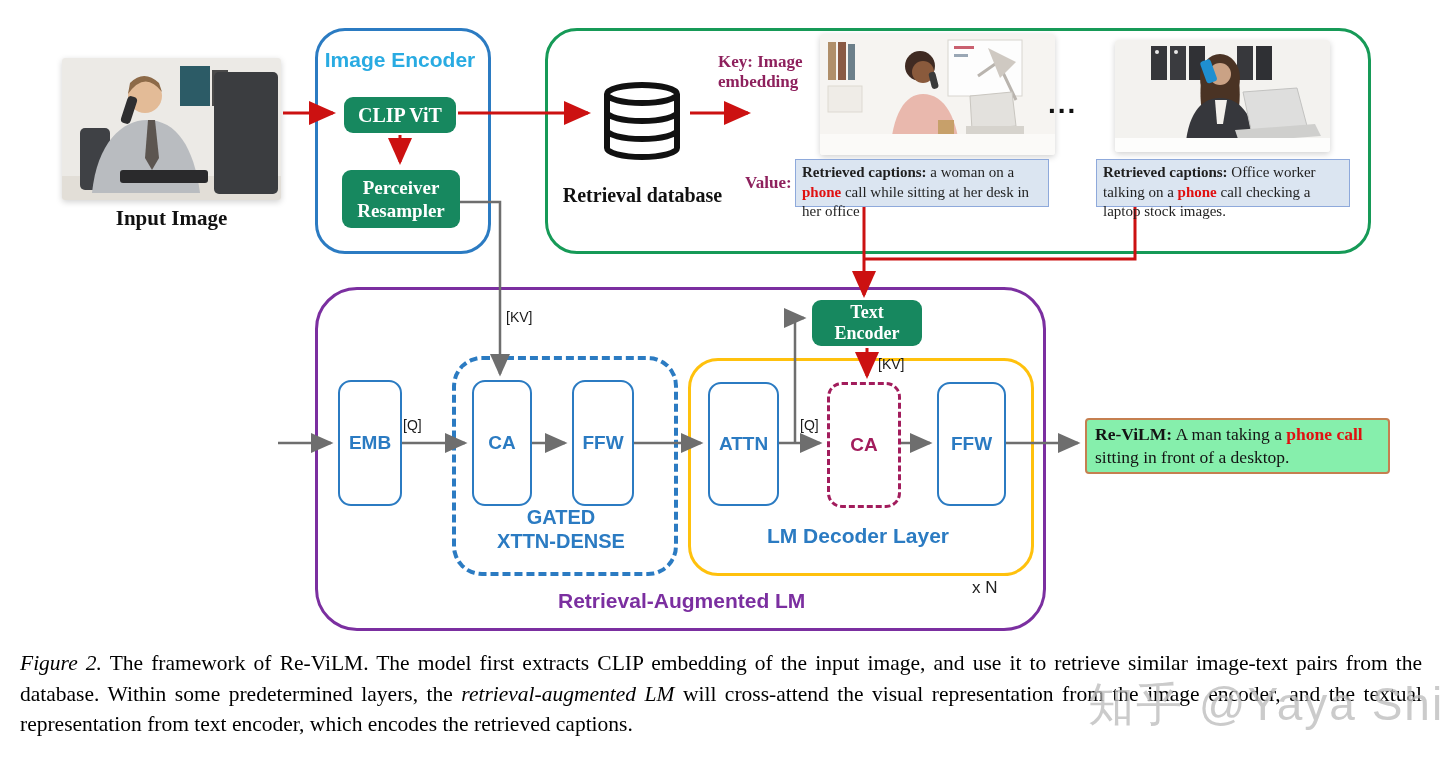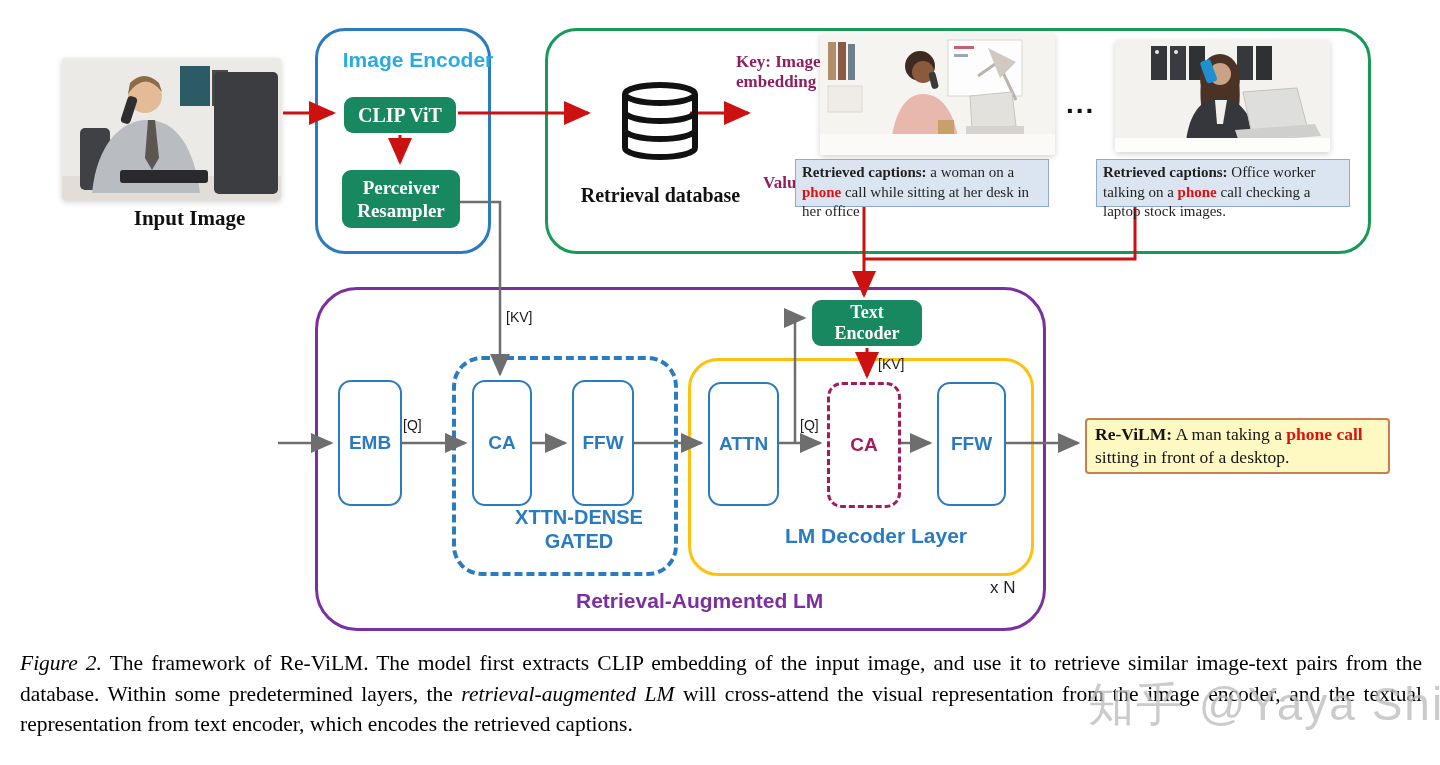--- a/index.html
+++ b/index.html
@@ -1,18 +1,18 @@
 <!DOCTYPE html>
 <html><head>
 <meta charset="utf-8">
 <style>
   html,body{margin:0;padding:0;background:#ffffff;}
   .stage{position:relative;width:1440px;height:765px;background:#ffffff;overflow:hidden;
          font-family:"Liberation Sans",sans-serif;}
-  .abs{position:absolute;padding-left:18px;}
+  .abs{position:absolute;}
   
   .container-box{position:absolute;border-radius:32px;background:transparent;z-index:2;}
   .image-encoder{left:315px;top:28px;width:170px;height:220px;border:3px solid #2b7bc2;border-radius:30px;}
   .retriever{left:545px;top:28px;width:820px;height:220px;border:3px solid #169a57;}
   .ralm{left:315px;top:287px;width:725px;height:338px;border:3px solid #7b2fa0;border-radius:42px;}
   .gated{left:452px;top:356px;width:218px;height:212px;border:4px dashed #2b7bc2;border-radius:30px;z-index:2;position:absolute;}
   .lmdec{left:688px;top:358px;width:340px;height:212px;border:3.5px solid #ffc10d;border-radius:30px;z-index:2;position:absolute;}
   
   .green-box{position:absolute;background:#17885f;color:#ffffff;border-radius:9px;z-index:5;
              display:flex;flex-direction:column;align-items:center;justify-content:center;
@@ -24,21 +24,21 @@
   .titleblue{color:#29abe2;font-weight:bold;font-size:21px;text-align:center;z-index:5;}
   .lbl{z-index:6;}
   .bracket{font-size:14px;color:#1a1a1a;z-index:6;position:absolute;}
   .serifbold{font-family:"Liberation Serif",serif;font-weight:bold;}
   .keyval{font-family:"Liberation Serif",serif;font-weight:bold;color:#8e215d;font-size:17px;line-height:20px;z-index:5;}
   .capbox{position:absolute;width:240px;height:40px;background:#dbe5f1;border:1.5px solid #8ea9db;
           padding:3px 6px;font-family:"Liberation Serif",serif;font-size:15px;line-height:19.5px;
           color:#1f1f1f;z-index:5;}
   .capbox .hl{color:#e01010;font-weight:bold;}
   .photo{position:absolute;z-index:3;box-shadow:0 2px 6px rgba(0,0,0,0.18);border-radius:3px;overflow:hidden;}
-  .outbox{position:absolute;left:1085px;top:418px;width:285px;height:46px;background:#fef9c3;
+  .outbox{position:absolute;left:1085px;top:418px;width:285px;height:46px;background:#86efac;
           border:2px solid #c57f50;border-radius:4px;padding:3px 8px;
           font-family:"Liberation Serif",serif;font-size:17.5px;line-height:23px;color:#141414;z-index:5;}
   .outbox .hl{color:#e01010;font-weight:bold;}
   .prompt{position:absolute;left:78px;top:423px;width:198px;height:32px;background:#a3a3a3;border-radius:9px;
           color:#ffffff;font-size:19px;padding:4px 8px;display:flex;align-items:center;z-index:5;}
   .figcap{position:absolute;left:20px;top:648px;width:1402px;font-family:"Liberation Serif",serif;
           font-size:21.5px;line-height:30.5px;color:#000;text-align:justify;z-index:5;}
   .figcap .it{font-style:italic;}
   .watermark{position:absolute;left:1088px;top:674px;font-size:46px;color:#bdbdbd;opacity:0.78;
              letter-spacing:2px;z-index:7;white-space:nowrap;}
@@ -187,22 +187,22 @@
   <div class="bracket" style="left:506px;top:309px;">[KV]</div>
 
   <div class="gated"></div>
   <div class="comp" style="left:472px;top:380px;width:56px;">
     <span>CA</span>
   </div>
   <div class="comp" style="left:572px;top:380px;">
     <span>FFW</span>
   </div>
   <div class="abs lbl" style="left:452px;top:505px;width:218px;text-align:center;color:#2b7bc2;font-weight:bold;font-size:20px;line-height:24px;">
+    <span style="display:block">GATED</span>
     <span style="display:block">XTTN-DENSE</span>
-    <span style="display:block">GATED</span>
   </div>
 
   <div class="lmdec"></div>
   <div class="comp" style="left:708px;top:382px;width:67px;height:120px;">
     <span>ATTN</span>
   </div>
   <div class="bracket" style="left:800px;top:417px;">[Q]</div>
   <div class="comp" style="left:827px;top:382px;width:68px;height:120px;border:3.5px dashed #a21c5c;color:#a21c5c;border-radius:15px;">
     <span>CA</span>
   </div>

